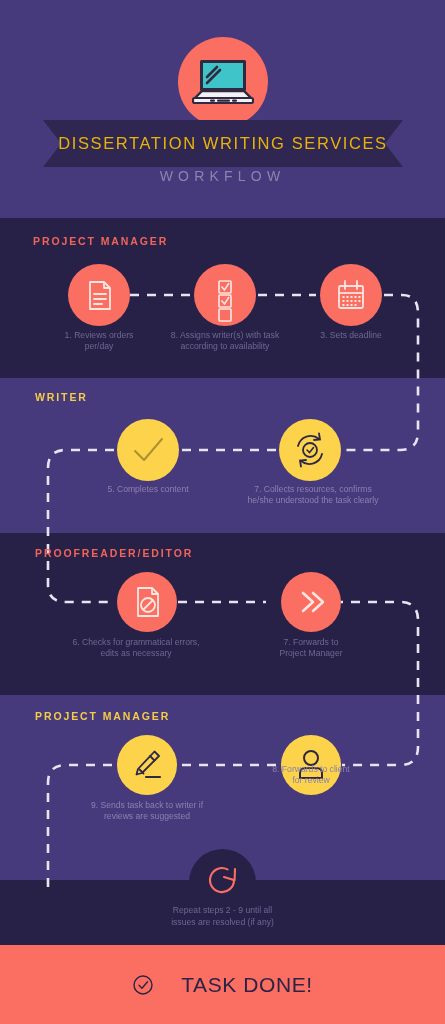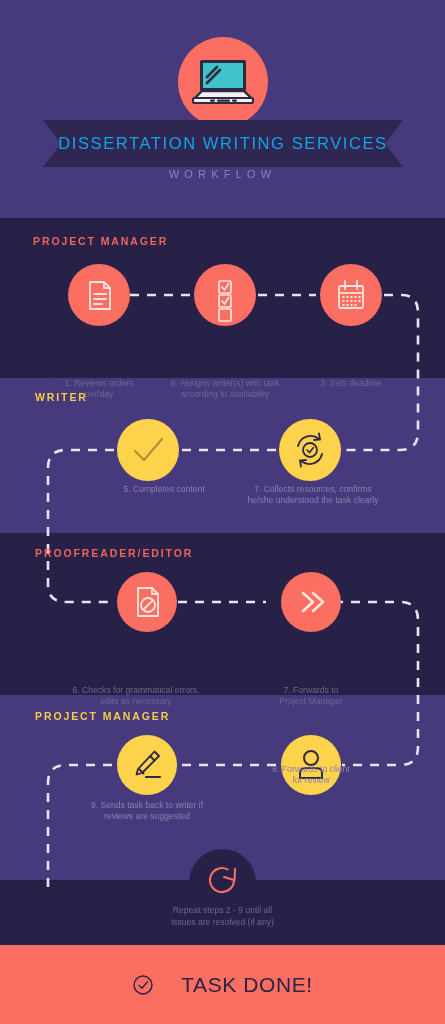--- a/index.html
+++ b/index.html
@@ -29,46 +29,46 @@
   .logo-circle {
     position:absolute; left:178px; top:37px; width:90px; height:90px;
     border-radius:50%; background:#fa6f61;
   }
   .logo-icon { position:absolute; left:192px; top:58px; width:62px; height:46px; }
 
   .ribbon { position:absolute; left:43px; top:120px; width:360px; height:47px; }
   .ribbon-title {
     position:absolute; left:43px; top:120px; width:360px; height:47px;
     display:flex; align-items:center; justify-content:center;
-    color:#0ea5e9; font-size:16.5px; letter-spacing:1.6px; font-weight:300;
+    color:#eab308; font-size:16.5px; letter-spacing:1.6px; font-weight:300;
     white-space:nowrap;
   }
   .subtitle {
     position:absolute; left:0; top:168px; width:445px; text-align:center;
-    color:#8d84ad; font-size:11px; letter-spacing:5.2px; font-weight:400;
+    color:#8d84ad; font-size:14px; letter-spacing:5.2px; font-weight:400;
   }
 
   
   .sec-label {
     position:absolute; font-size:10.5px; letter-spacing:1.9px; font-weight:700;
   }
   .sec-label.coral  { color:#f2645a; }
   .sec-label.yellow { color:#f5cc47; }
 
   
   .node { position:absolute; border-radius:50%; }
   .node.coral  { background:#fa6f61; }
   .node.yellow { background:#fcd34b; }
   .node-svg { position:absolute; left:0; top:0; width:100%; height:100%; }
 
   .caption {
     position:absolute; text-align:center; line-height:1.28;
     font-size:8.6px; font-weight:400;
   }
-  .caption.on-dark  { color:#6f6792;margin-top:48px; }
+  .caption.on-dark  { color:#6f6792; }
   .caption.on-light { color:#8a81ae; }
 
   
   .repeat-circle {
     position:absolute; left:189px; top:849px; width:67px; height:67px;
     border-radius:50%; background:#272148;
   }
   .repeat-icon { position:absolute; left:205px; top:862px; width:36px; height:36px; }
   .repeat-text {
     position:absolute; left:0; top:905px; width:445px; text-align:center;
@@ -205,21 +205,21 @@
     <div>3. Sets deadline</div>
   </div>
 
   <div class="sec-label yellow" style="left:35px; top:391px;">WRITER</div>
 
   <div class="node yellow" style="left:117px; top:419px; width:62px; height:62px;">
     <svg class="node-svg" viewBox="0 0 62 62">
       <polyline points="18,32 27,41 45,20" fill="none" stroke="#6b5a1e" stroke-width="2" stroke-linecap="round" stroke-linejoin="round" opacity="0.55"></polyline>
     </svg>
   </div>
-  <div class="caption on-light" style="left:84px; top:484px; width:160px;">
+  <div class="caption on-light" style="left:68px; top:484px; width:160px;">
     <div>5. Completes content</div>
   </div>
 
   <div class="node yellow" style="left:279px; top:419px; width:62px; height:62px;">
     <svg class="node-svg" viewBox="0 0 62 62">
       <g fill="none" stroke="#2e2846" stroke-width="1.8" stroke-linecap="round">
         <path d="M19 27 A13 13 0 0 1 40 20"></path>
         <polyline points="40,14.5 41,20.5 35,21"></polyline>
         <path d="M43 35 A13 13 0 0 1 22 42"></path>
         <polyline points="22,47.5 21,41.5 27,41"></polyline>

